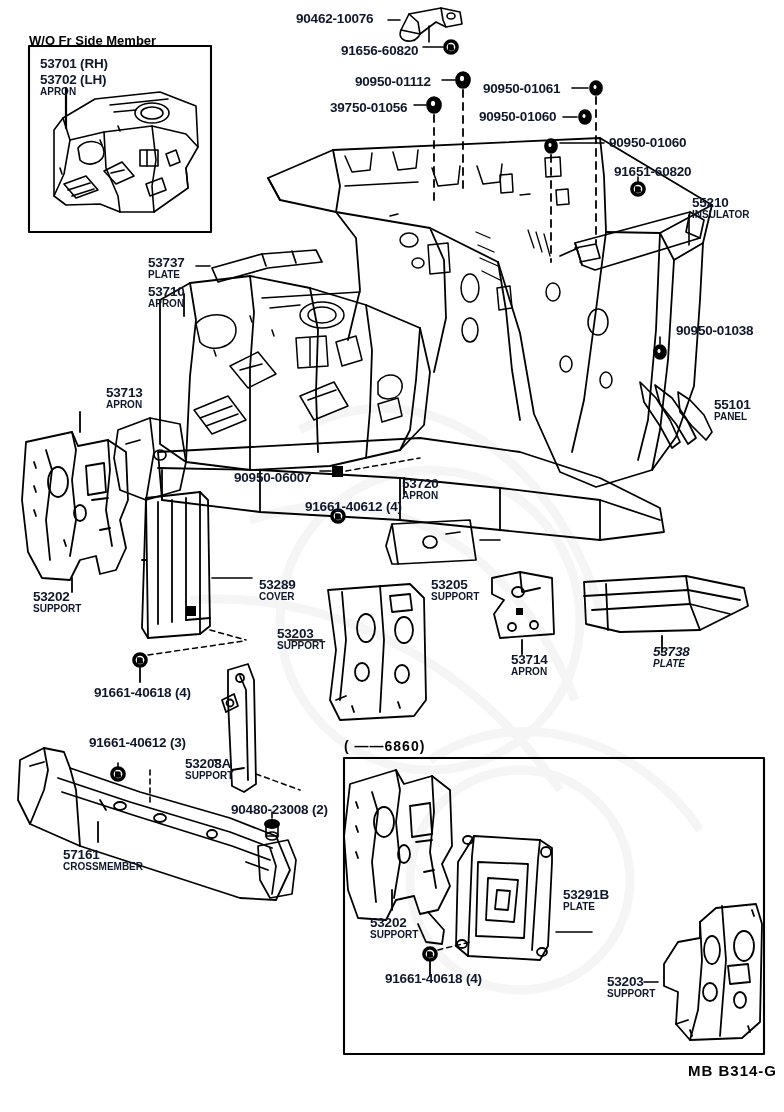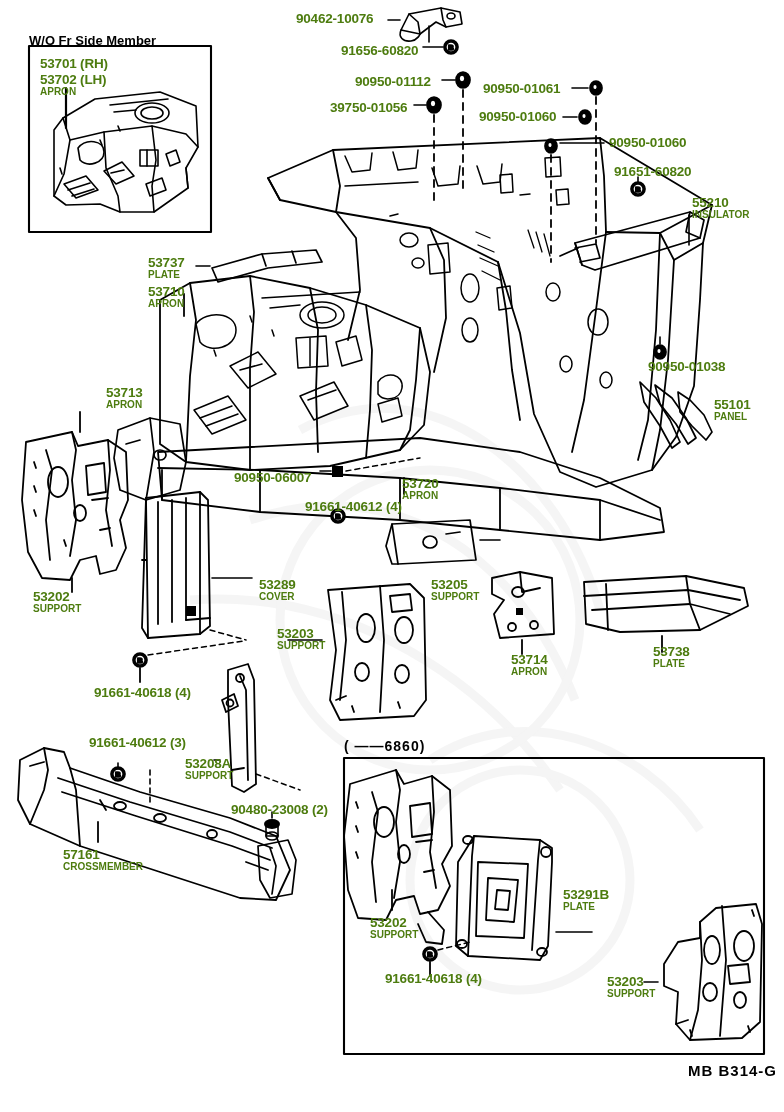--- a/index.html
+++ b/index.html
@@ -1,19 +1,19 @@
 <!DOCTYPE html>
 <html><head>
 <meta charset="utf-8">
 <style>
   html,body{margin:0;padding:0;background:#fff;}
   body{width:784px;height:1112px;font-family:"Liberation Sans",sans-serif;position:relative;overflow:hidden;}
   #sheet{position:absolute;left:0;top:0;width:784px;height:1112px;background:#fff;}
   svg.art{position:absolute;left:0;top:0;width:784px;height:1112px;}
-  .lbl{position:absolute;font-family:"Liberation Sans",sans-serif;font-weight:bold;color:#4d7c0f;
+  .lbl{position:absolute;font-family:"Liberation Sans",sans-serif;font-weight:bold;color:#0f172a;
        letter-spacing:-0.2px;white-space:nowrap;line-height:1.0;}
   .num{font-size:13.5px;}
   .sub{font-size:10px;letter-spacing:0px;}
   .inset-title{position:absolute;font-size:13px;font-weight:bold;}
   .footer{position:absolute;font-size:15px;font-weight:bold;letter-spacing:1px;}
   .boxtitle{position:absolute;font-size:14px;font-weight:bold;}
 </style>
 </head>
 <body>
 
@@ -445,21 +445,21 @@
       <div class="lbl" style="left: 609px; top: 136px;">
         <div class="num">90950-01060</div>
       </div>
       <div class="lbl" style="left: 585px; top: 165px; margin-left: 29px;">
         <div class="num">91651-60820</div>
       </div>
       <div class="lbl" style="left: 692px; top: 196px;">
         <div class="num">55210</div>
         <div class="sub">INSULATOR</div>
       </div>
-      <div class="lbl" style="left: 648px; top: 324px; margin-top: 36px;">
+      <div class="lbl" style="left: 676px; top: 324px;">
         <div class="num">90950-01038</div>
       </div>
       <div class="lbl" style="left: 714px; top: 398px;">
         <div class="num">55101</div>
         <div class="sub">PANEL</div>
       </div>
       <div class="lbl" style="left: 148px; top: 256px;">
         <div class="num">53737</div>
         <div class="sub">PLATE</div>
       </div>
@@ -482,21 +482,21 @@
         <div class="sub">APRON</div>
       </div>
       <div class="lbl" style="left: 431px; top: 578px;">
         <div class="num">53205</div>
         <div class="sub">SUPPORT</div>
       </div>
       <div class="lbl" style="left: 511px; top: 653px;">
         <div class="num">53714</div>
         <div class="sub">APRON</div>
       </div>
-      <div class="lbl" style="left: 653px; top: 645px;">
+      <div class="lbl" style="left: 653px; top: 645px; font-style: italic;">
         <div class="num">53738</div>
         <div class="sub">PLATE</div>
       </div>
       <div class="lbl" style="left: 33px; top: 590px;">
         <div class="num">53202</div>
         <div class="sub">SUPPORT</div>
       </div>
       <div class="lbl" style="left: 259px; top: 578px;">
         <div class="num">53289</div>
         <div class="sub">COVER</div>

